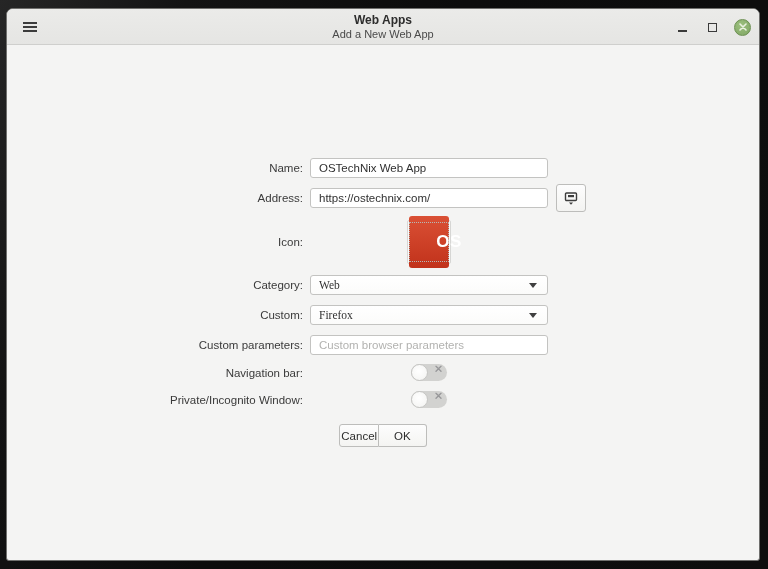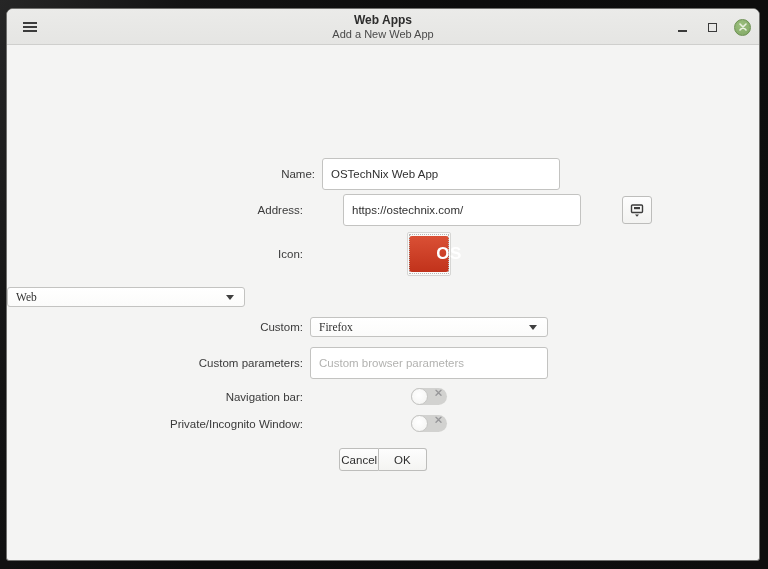--- a/index.html
+++ b/index.html
@@ -82,34 +82,34 @@
     width: 303px;
     padding-right: 7px;
     text-align: right;
     font-size: 11.5px;
     color: #3a3a3a;
     flex: none;
   }
   .row-field { width: 238px; flex: none; display: flex; justify-content: center; }
 
   .entry {
-    width: 238px; height: 32px;
+    width: 238px; height: 20px;
     border: 1px solid #c3c3c1;
     border-radius: 3px;
     background: #ffffff;
     font-family: "Liberation Sans", sans-serif;
     font-size: 11.5px;
     color: #303030;
     padding: 3px 8px;
     outline: none;
   }
   .entry::placeholder { color: #b2b2b0; }
 
-  .row-name { margin-bottom: 6px; margin-left: 12px; }
-  .row-address { height: 28px; margin-bottom: 8px; gap: 33px; }
+  .row-name { margin-bottom: 6px; }
+  .row-address { height: 28px; margin-bottom: 8px; }
   .favicon-btn {
     width: 30px; height: 28px;
     margin-left: 8px;
     background: linear-gradient(#fdfdfd, #f3f3f1);
     border: 1px solid #bdbdbb;
     border-radius: 3px;
     display: flex; align-items: center; justify-content: center;
     cursor: pointer;
     flex: none;
   }
@@ -119,21 +119,21 @@
     width: 44px; height: 44px;
     background: #fafaf9;
     border: 1px solid #d6d6d4;
     border-radius: 2px;
     outline: 1px dotted #b7b7b5;
     outline-offset: -3px;
     display: flex; align-items: center; justify-content: center;
     cursor: pointer;
   }
   .webapp-icon {
-    width: 36px; height: 36px;
+    width: 36px; height: 52px;
     border-radius: 3px;
     background: linear-gradient(#da5035, #c1321b);
     color: #ffffff;
     font-size: 17px;
     font-weight: bold;
     letter-spacing: 0.5px;
     display: flex; align-items: center; justify-content: center; padding-left: 40px;
   }
 
   .combo {
@@ -256,20 +256,21 @@
     <div class="row row-icon">
       <div class="row-label">Icon:</div>
       <div class="row-field">
         <div class="icon-picker">
           <div class="webapp-icon">OS</div>
         </div>
       </div>
     </div>
 
     <div class="row">
+      <div class="row-label">Category:</div>
       <div class="row-field">
         <div class="combo">
           <span class="combo-value">Web</span>
           <span class="combo-arrow"></span>
         </div>
       </div>
     </div>
 
     <div class="row">
       <div class="row-label">Custom:</div>

